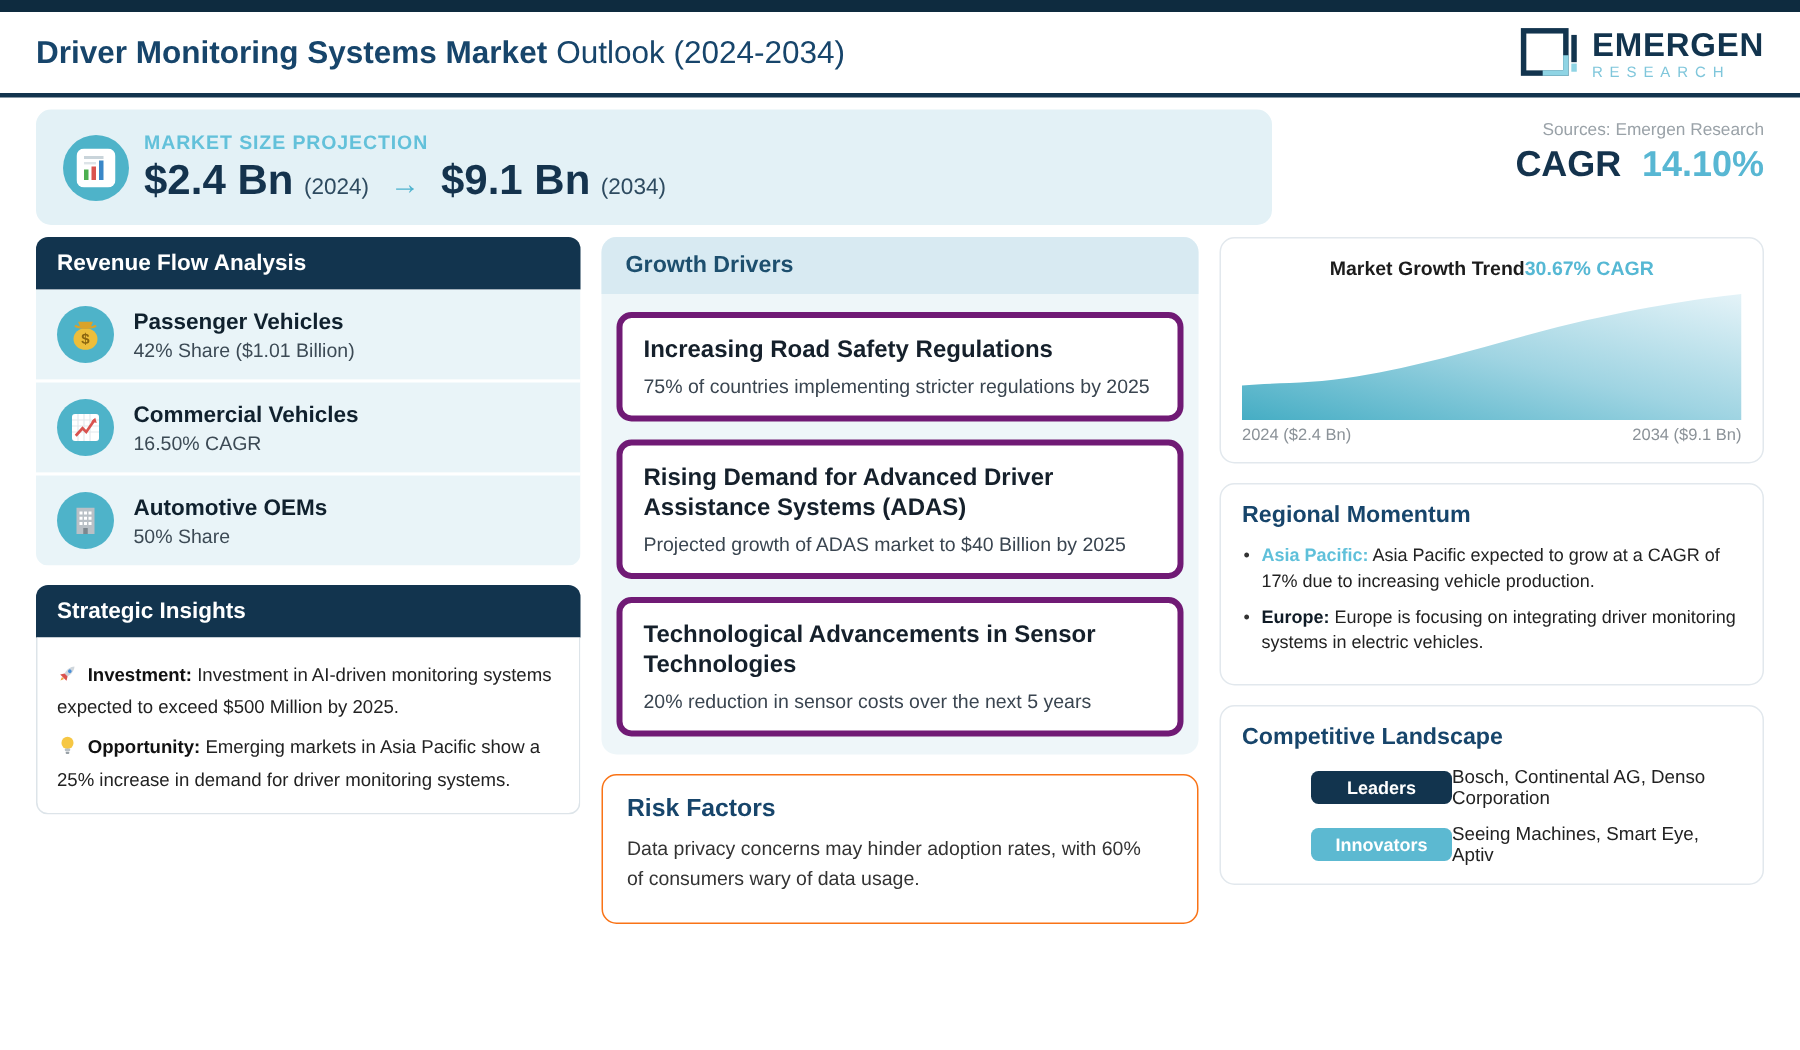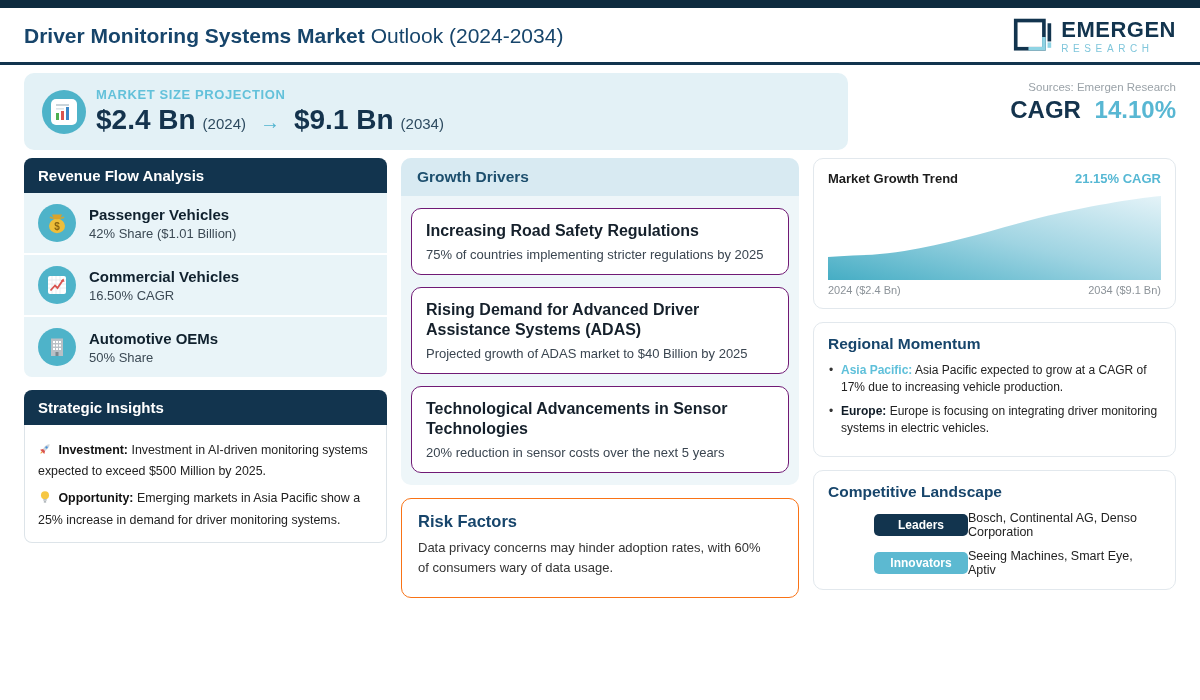--- a/index.html
+++ b/index.html
@@ -39,29 +39,29 @@
   .rev-title { font-size:15px; font-weight:bold; color:#10212e; }
   .rev-sub { font-size:13px; color:#3c4a55; margin-top:3px; }
   .insights { margin-top:13px; }
   .insights-body { background:#fff; border:1px solid #dde4e9; border-top:none; border-radius:0 0 8px 8px; padding:8px 13px 12px; }
   .insight-item { font-size:12.4px; color:#222; line-height:1.55; margin-top:8px; }
   .insight-item .ic { display:inline-block; vertical-align:-2px; margin-right:3px; }
   .insight-item b { color:#111; }
   
   .growth { background:#eef6f9; border-radius:10px; padding-bottom:12px; }
   .growth-header { background:#d8eaf2; border-radius:10px 10px 0 0; padding:10px 16px; font-size:15.5px; font-weight:bold; color:#1d4f6e; }
-  .gcard { background:#fff; border:1px solid #701a75; border-radius:10px; margin:12px 10px 0; padding:12px 14px; }
+  .gcard { background:#fff; border:4px solid #701a75; border-radius:10px; margin:12px 10px 0; padding:12px 14px; }
   .gcard h3 { font-size:16px; color:#15202b; line-height:1.25; }
   .gcard p { font-size:13px; color:#3a4550; margin-top:6px; }
   .risk { margin-top:13px; background:#fff; border:1px solid #f97316; border-radius:10px; padding:13px 16px 20px; }
   .risk h3 { font-size:16.5px; color:#17456b; }
   .risk p { font-size:13px; color:#333; line-height:1.5; margin-top:7px; max-width:350px; }
   
   .card { background:#fff; border:1px solid #e2e8ed; border-radius:10px; padding:12px 14px; margin-bottom:13px; }
-  .trend-head { display:flex; justify-content:space-between; align-items:center; }
+  .trend-head { display:flex; justify-content:center; align-items:center; }
   .trend-title { font-size:13px; font-weight:bold; color:#1c1c1c; }
   .trend-cagr { font-size:13px; font-weight:bold; color:#56b8d4; }
   .trend-chart { display:block; width:100%; height:86px; margin-top:8px; }
   .trend-foot { display:flex; justify-content:space-between; font-size:11px; color:#8b9298; margin-top:4px; }
   .reg-title, .comp-title { font-size:15.5px; font-weight:bold; color:#17456b; }
   .reg-list { list-style:none; margin-top:9px; }
   .reg-list li { font-size:12px; color:#222; line-height:1.45; margin:6px 0; padding-left:13px; position:relative; }
   .reg-list li::before { content:"•"; position:absolute; left:1px; top:0; color:#333; }
   .reg-list b { color:#0f1b26; }
   .reg-list .accent { color:#5fc0da; font-weight:bold; }
@@ -235,21 +235,21 @@
     <div class="risk">
       <h3>Risk Factors</h3>
       <p>Data privacy concerns may hinder adoption rates, with 60% of consumers wary of data usage.</p>
     </div>
   </div>
 
   <div class="col-right">
     <div class="card">
       <div class="trend-head">
         <span class="trend-title">Market Growth Trend</span>
-        <span class="trend-cagr">21.15% CAGR</span>
+        <span class="trend-cagr">30.67% CAGR</span>
       </div>
       <svg class="trend-chart" viewBox="0 0 340 86" preserveAspectRatio="none">
         <defs>
           <linearGradient id="areaGrad" x1="0" y1="1" x2="1" y2="0">
             <stop offset="0" stop-color="#45adc4"></stop>
             <stop offset="0.5" stop-color="#9fd4e2"></stop>
             <stop offset="1" stop-color="#e4f3f8"></stop>
           </linearGradient>
         </defs>
         <path d="M0,63 C22,61 48,62 78,57 C128,49 168,36 215,24 C265,12 310,5 340,2 L340,86 L0,86 Z" fill="url(#areaGrad)"></path>

